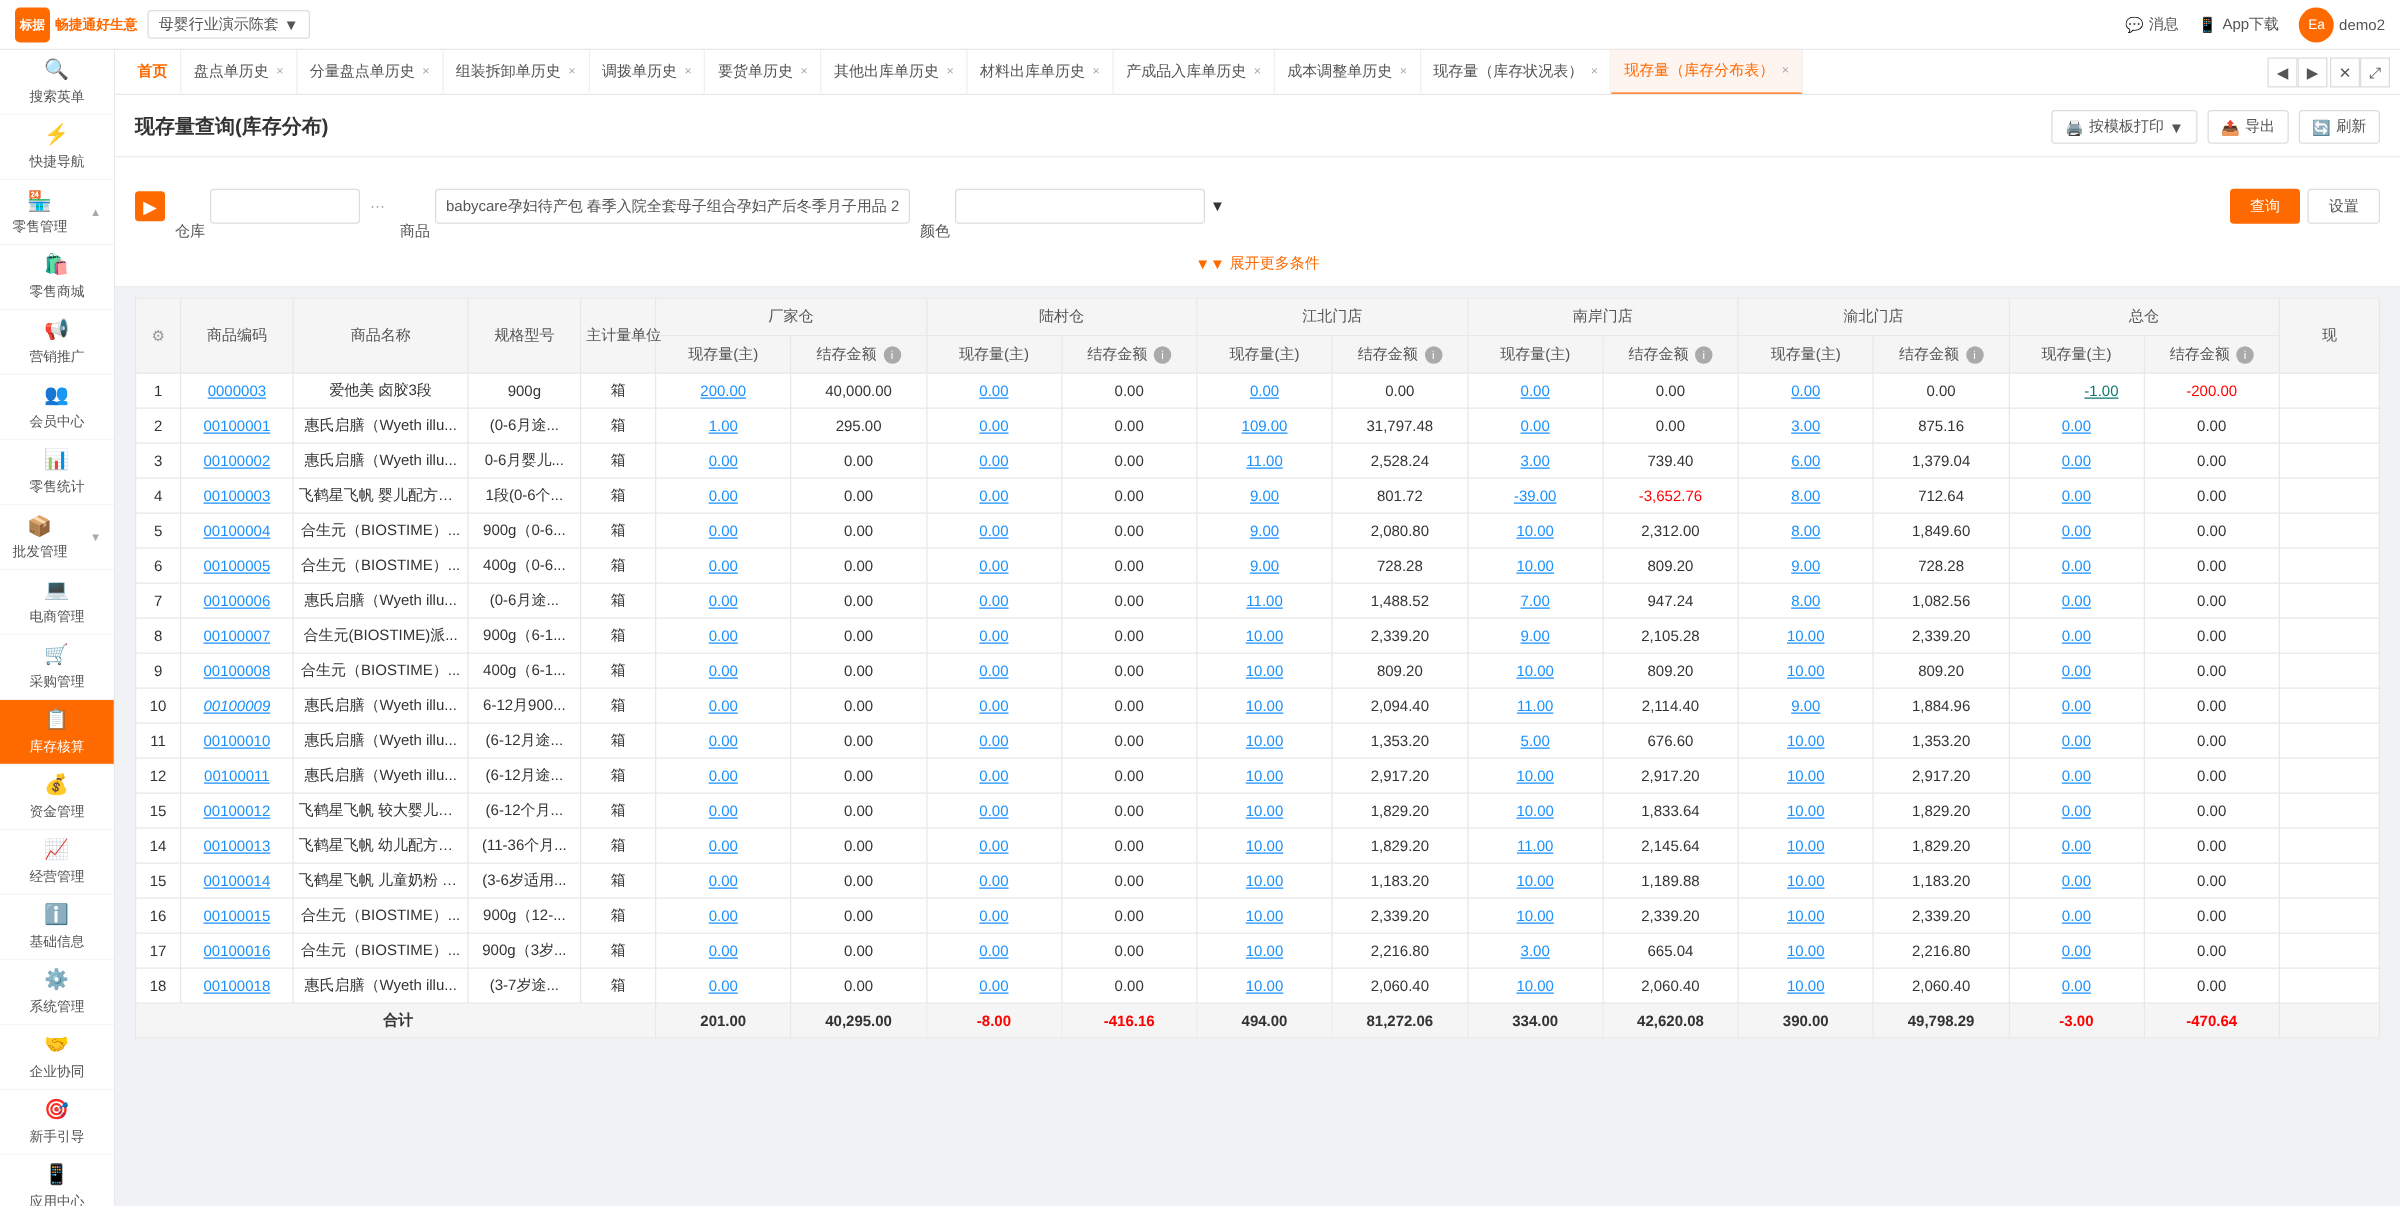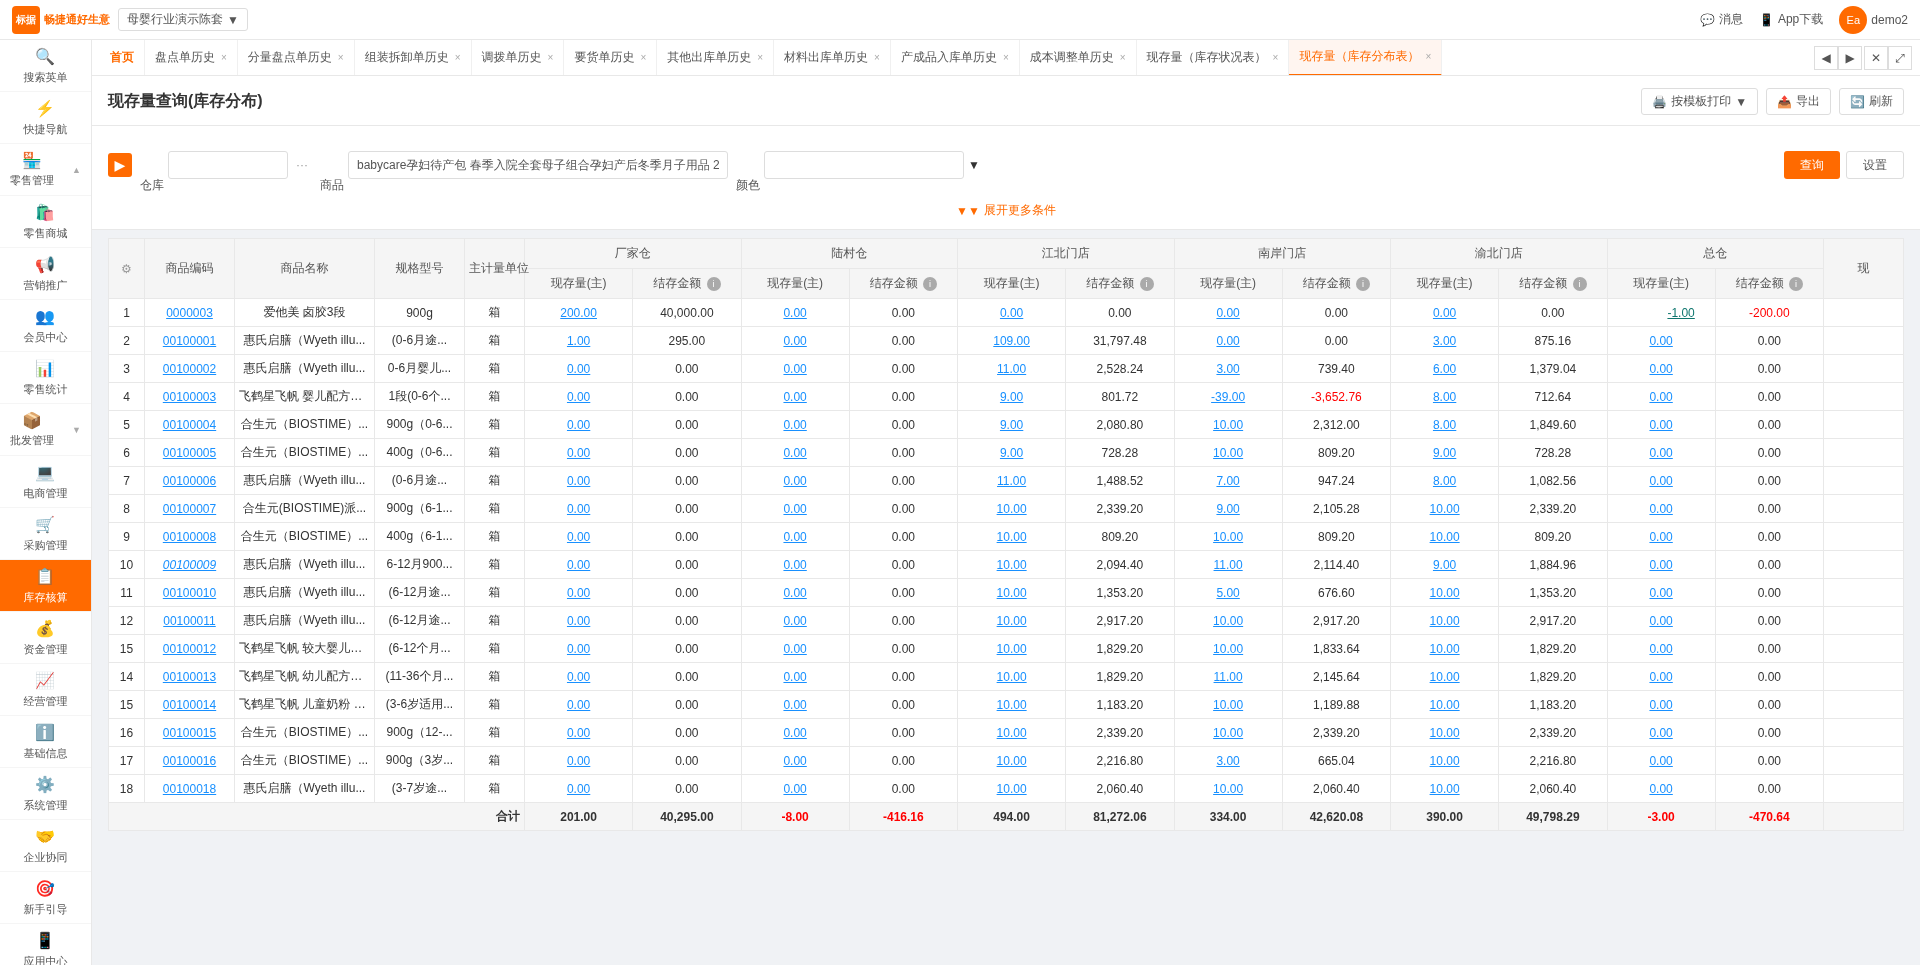--- a/index.html
+++ b/index.html
@@ -722,21 +722,21 @@
             <td>2,060.40</td>
             <td style="color: rgb(24, 144, 255); text-decoration: underline; cursor: pointer;">10.00</td>
             <td>2,060.40</td>
             <td style="color: rgb(24, 144, 255); text-decoration: underline; cursor: pointer;">10.00</td>
             <td>2,060.40</td>
             <td style="color: rgb(24, 144, 255); text-decoration: underline; cursor: pointer;">0.00</td>
             <td>0.00</td>
             <td></td>
           </tr>
           <tr class="summary">
-            <td colspan="5" style="text-align: right; padding-left: 8px;">合计</td>
+            <td colspan="5" style="text-align: center; padding-left: 8px;">合计</td>
             <td>201.00</td>
             <td>40,295.00</td>
             <td style="color: rgb(255, 0, 0);">-8.00</td>
             <td style="color: rgb(255, 0, 0);">-416.16</td>
             <td>494.00</td>
             <td>81,272.06</td>
             <td>334.00</td>
             <td>42,620.08</td>
             <td>390.00</td>
             <td>49,798.29</td>

